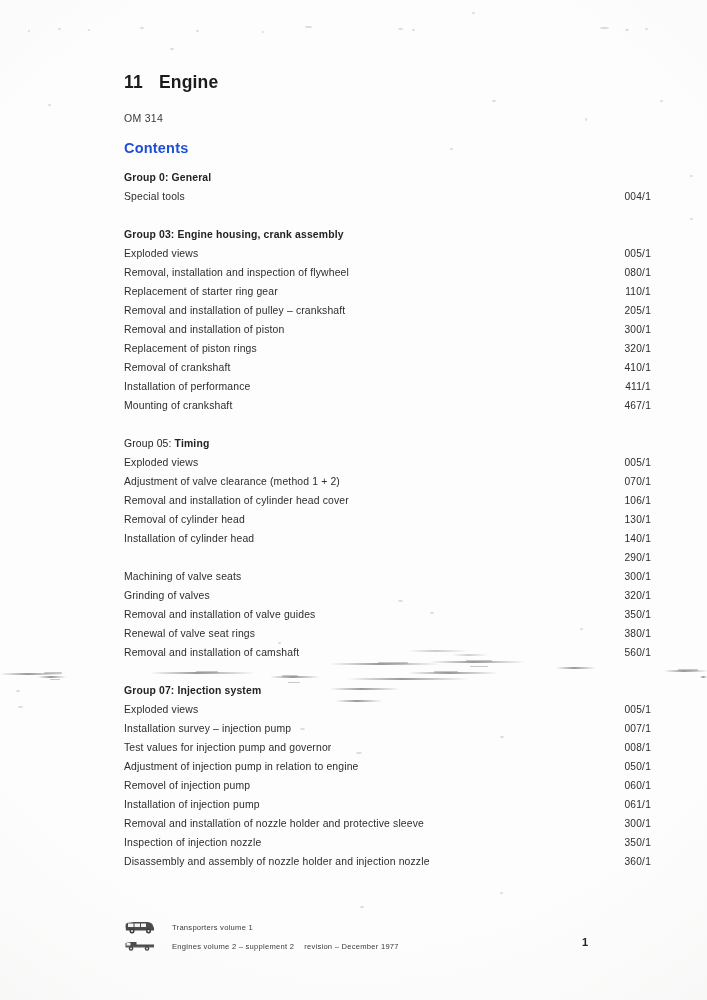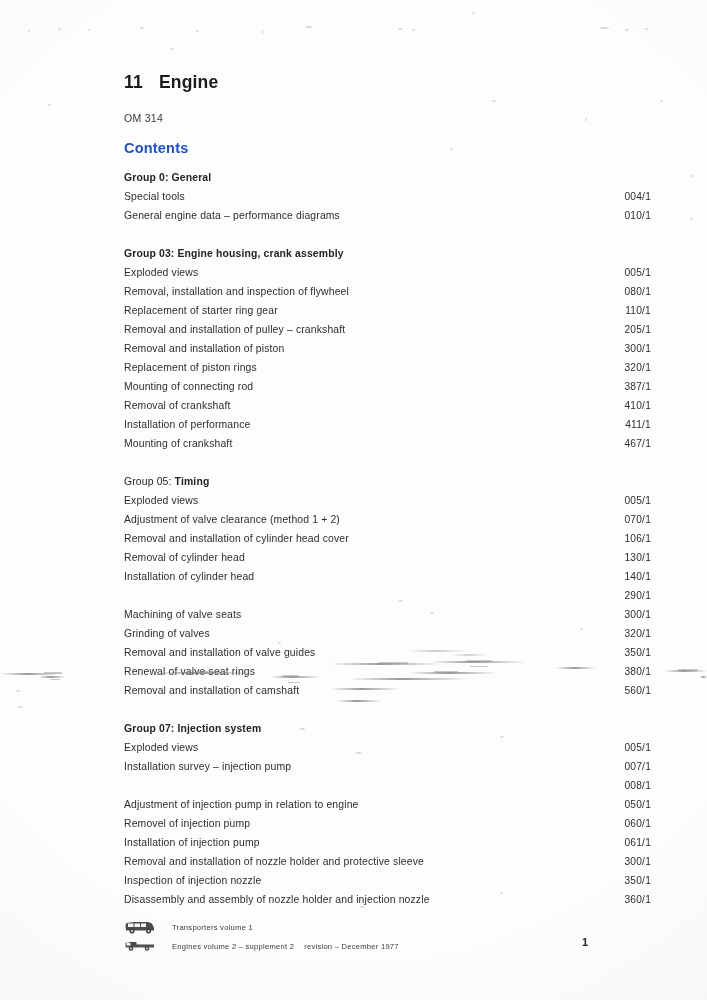--- a/index.html
+++ b/index.html
@@ -193,32 +193,30 @@
     </div>
 
     <div id="engine-code">OM 314</div>
 
     <div id="contents-title">Contents</div>
 
     <div id="toc">
         <div class="group">
           <div class="group-heading"><span class="g-label">Group 0:</span> <span class="g-name">General</span></div>
           <div class="entry"><span class="title">Special tools</span><span class="page">004/1</span></div>
-          <div class="entry"><span class="title">General engine data – performance diagrams</span><span class="page">010/1</span></div>
         </div>
         <div class="group-gap"></div>
         <div class="group">
           <div class="group-heading"><span class="g-label">Group 03:</span> <span class="g-name">Engine housing, crank assembly</span></div>
           <div class="entry"><span class="title">Exploded views</span><span class="page">005/1</span></div>
           <div class="entry"><span class="title">Removal, installation and inspection of flywheel</span><span class="page">080/1</span></div>
           <div class="entry"><span class="title">Replacement of starter ring gear</span><span class="page">110/1</span></div>
           <div class="entry"><span class="title">Removal and installation of pulley – crankshaft</span><span class="page">205/1</span></div>
           <div class="entry"><span class="title">Removal and installation of piston</span><span class="page">300/1</span></div>
           <div class="entry"><span class="title">Replacement of piston rings</span><span class="page">320/1</span></div>
-          <div class="entry"><span class="title">Mounting of connecting rod</span><span class="page">387/1</span></div>
           <div class="entry"><span class="title">Removal of crankshaft</span><span class="page">410/1</span></div>
           <div class="entry"><span class="title">Installation of performance</span><span class="page">411/1</span></div>
           <div class="entry"><span class="title">Mounting of crankshaft</span><span class="page">467/1</span></div>
         </div>
         <div class="group-gap"></div>
         <div class="group">
           <div class="group-heading"><span class="g-label regular">Group 05:</span> <span class="g-name">Timing</span></div>
           <div class="entry"><span class="title">Exploded views</span><span class="page">005/1</span></div>
           <div class="entry"><span class="title">Adjustment of valve clearance (method 1 + 2)</span><span class="page">070/1</span></div>
           <div class="entry"><span class="title">Removal and installation of cylinder head cover</span><span class="page">106/1</span></div>
@@ -229,21 +227,21 @@
           <div class="entry"><span class="title">Grinding of valves</span><span class="page">320/1</span></div>
           <div class="entry"><span class="title">Removal and installation of valve guides</span><span class="page">350/1</span></div>
           <div class="entry"><span class="title">Renewal of valve seat rings</span><span class="page">380/1</span></div>
           <div class="entry"><span class="title">Removal and installation of camshaft</span><span class="page">560/1</span></div>
         </div>
         <div class="group-gap"></div>
         <div class="group">
           <div class="group-heading"><span class="g-label">Group 07:</span> <span class="g-name">Injection system</span></div>
           <div class="entry"><span class="title">Exploded views</span><span class="page">005/1</span></div>
           <div class="entry"><span class="title">Installation survey – injection pump</span><span class="page">007/1</span></div>
-          <div class="entry"><span class="page">008/1</span></div>
+          <div class="entry"><span class="title">Test values for injection pump and governor</span><span class="page">008/1</span></div>
           <div class="entry"><span class="title">Adjustment of injection pump in relation to engine</span><span class="page">050/1</span></div>
           <div class="entry"><span class="title">Removel of injection pump</span><span class="page">060/1</span></div>
           <div class="entry"><span class="title">Installation of injection pump</span><span class="page">061/1</span></div>
           <div class="entry"><span class="title">Removal and installation of nozzle holder and protective sleeve</span><span class="page">300/1</span></div>
           <div class="entry"><span class="title">Inspection of injection nozzle</span><span class="page">350/1</span></div>
           <div class="entry"><span class="title">Disassembly and assembly of nozzle holder and injection nozzle</span><span class="page">360/1</span></div>
         </div>
       </div>
 
     <div id="footer">

